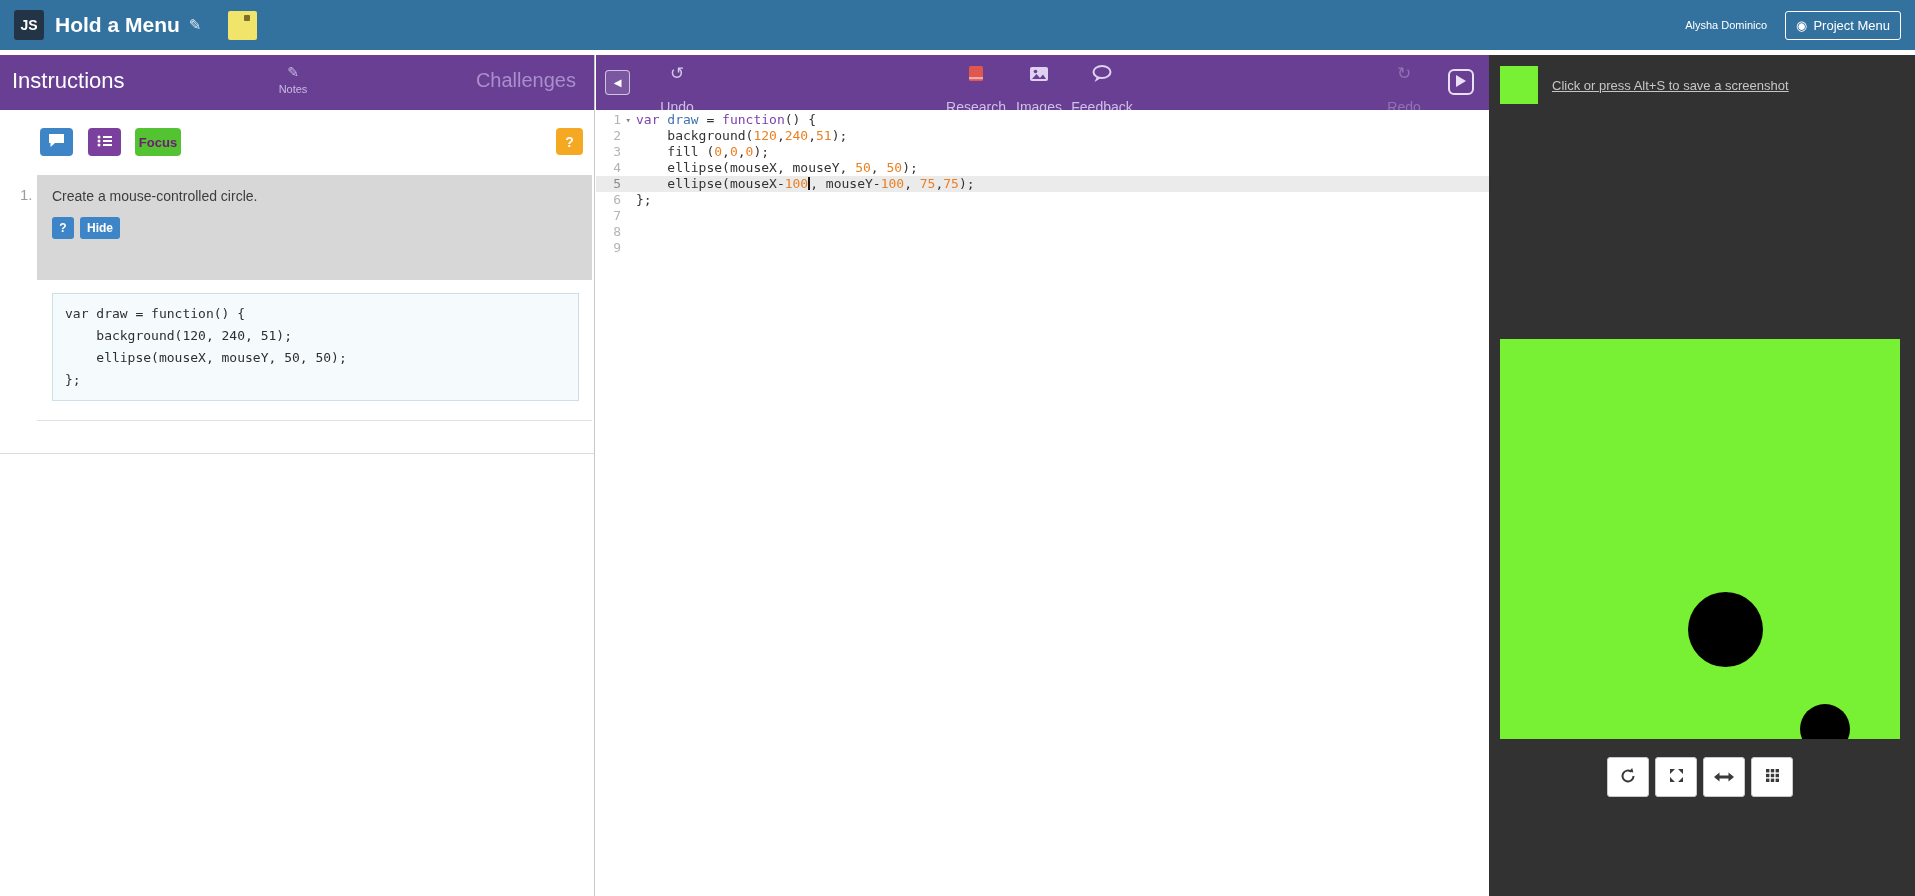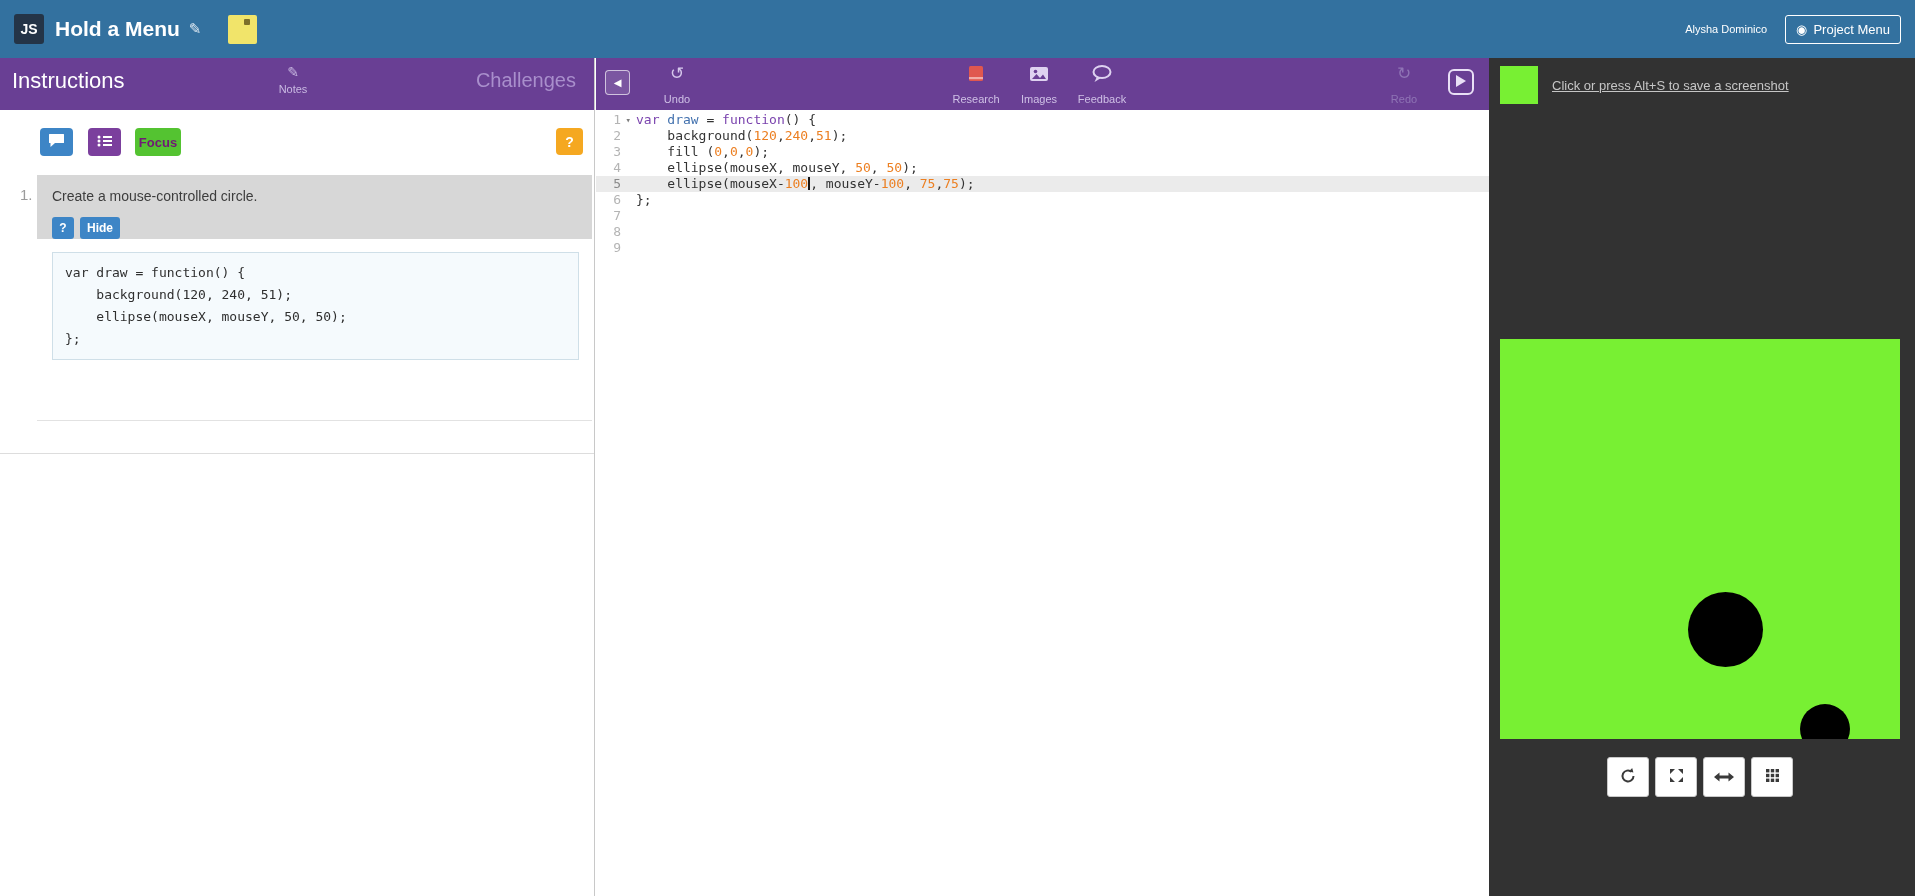--- a/index.html
+++ b/index.html
@@ -7,21 +7,21 @@
     --canvas_green:#78f033; --accent_blue:#3d85c6; --accent_purple:#7b3f9d;
     --accent_green:#54c331; --accent_orange:#f5a821; --research_red:#e0574f;
     --active_line:#ebebeb;
   }
   *{box-sizing:border-box}
   html,body{margin:0;padding:0}
   body{width:1915px;height:896px;position:relative;overflow:hidden;
        font-family:"Liberation Sans",sans-serif;background:#fff;}
 
   
-  .topbar{position:absolute;top:0;left:0;right:0;height:58px;background:var(--topbar_bg);
+  .topbar{position:absolute;top:0;left:0;right:0;height:50px;background:var(--topbar_bg);
           display:flex;align-items:center;padding:0 14px;z-index:5;}
   .js-badge{width:30px;height:30px;background:#243447;border-radius:3px;color:#fff;
             font-weight:bold;font-size:14px;display:flex;align-items:center;justify-content:center;}
   .app-title{color:#fff;font-size:21px;font-weight:bold;margin-left:11px;}
   .edit-ic{color:#dfe9f2;font-size:15px;margin-left:9px;cursor:pointer;}
   .sticky{width:29px;height:29px;background:#f1e46a;border-radius:2px;margin-left:27px;
           position:relative;cursor:pointer;}
   .sticky::after{content:'';position:absolute;top:4px;right:7px;width:6px;height:6px;
           background:#7d6f2a;border-radius:1px;}
   .tb-spacer{flex:1}
@@ -50,38 +50,38 @@
   .chat-btn{left:40px;width:33px;background:var(--accent_blue);}
   .list-btn{left:88px;width:33px;background:var(--accent_purple);}
   .focus-btn{left:135px;width:46px;background:var(--accent_green);color:#701a75;font-weight:bold;
              font-size:13px;font-family:inherit;}
   .help-btn{left:556px;width:27px;height:27px;background:var(--accent_orange);color:#fff;
             font-weight:bold;font-size:14px;border-radius:4px;}
 
   .step-number{position:absolute;left:20px;top:131px;font-size:15px;color:#9b9b9b;}
   .step-item{position:absolute;left:37px;top:120px;width:555px;height:246px;
              border-bottom:1px solid #e2e2e2;background:#fff;}
-  .step-head{height:64px;background:#d7d7d7;padding:13px 15px;}
+  .step-head{height:105px;background:#d7d7d7;padding:13px 15px;}
   .step-text{font-size:14px;color:#3d3d3d;}
   .step-actions{margin-top:13px;display:flex;gap:6px;}
   .mini-btn{height:22px;min-width:22px;background:var(--accent_blue);border:none;border-radius:3px;
             color:#fff;font-size:12px;font-weight:bold;display:flex;align-items:center;
             justify-content:center;padding:0 7px;font-family:inherit;cursor:pointer;}
   .example{margin:13px 13px 0 15px;background:#f5fafd;border:1px solid #cfdfe8;padding:9px 12px;
            font-family:"DejaVu Sans Mono",monospace;font-size:13px;line-height:22px;color:#2f2f2f;
            white-space:pre;}
   .left-divider{position:absolute;left:0;right:0;top:398px;height:1px;background:#ddd;}
 
   
   .collapse-btn{position:absolute;left:9px;top:15px;width:25px;height:25px;
       background:rgba(255,255,255,.12);border:1px solid rgba(255,255,255,.65);border-radius:4px;
       color:#fff;font-size:10px;display:flex;align-items:center;justify-content:center;cursor:pointer;}
   .tb-item{display:flex;flex-direction:column;align-items:center;width:56px;cursor:pointer;}
   .tb-item .ic{height:19px;display:flex;align-items:center;justify-content:center;font-size:17px;color:#d6c8ec;}
-  .tb-item .lb{font-size:11px;color:#cfc0e6;margin-top:10px;}
+  .tb-item .lb{font-size:14px;color:#cfc0e6;margin-top:16px;}
   .undo-grp{position:absolute;left:53px;top:9px;}
   .center-grp{position:absolute;left:352px;top:9px;display:flex;gap:7px;}
   .redo-grp{position:absolute;right:57px;top:9px;}
   .redo-grp .ic,.redo-grp .lb{color:#8f74b5;}
   .run-btn{position:absolute;right:15px;top:14px;width:26px;height:26px;border:2px solid #e9e0f6;
            border-radius:6px;display:flex;align-items:center;justify-content:center;cursor:pointer;
            background:transparent;padding:0;}
 
   
   .editor{position:absolute;top:55px;bottom:0;left:0;right:0;background:#fff;padding-top:2px;}

